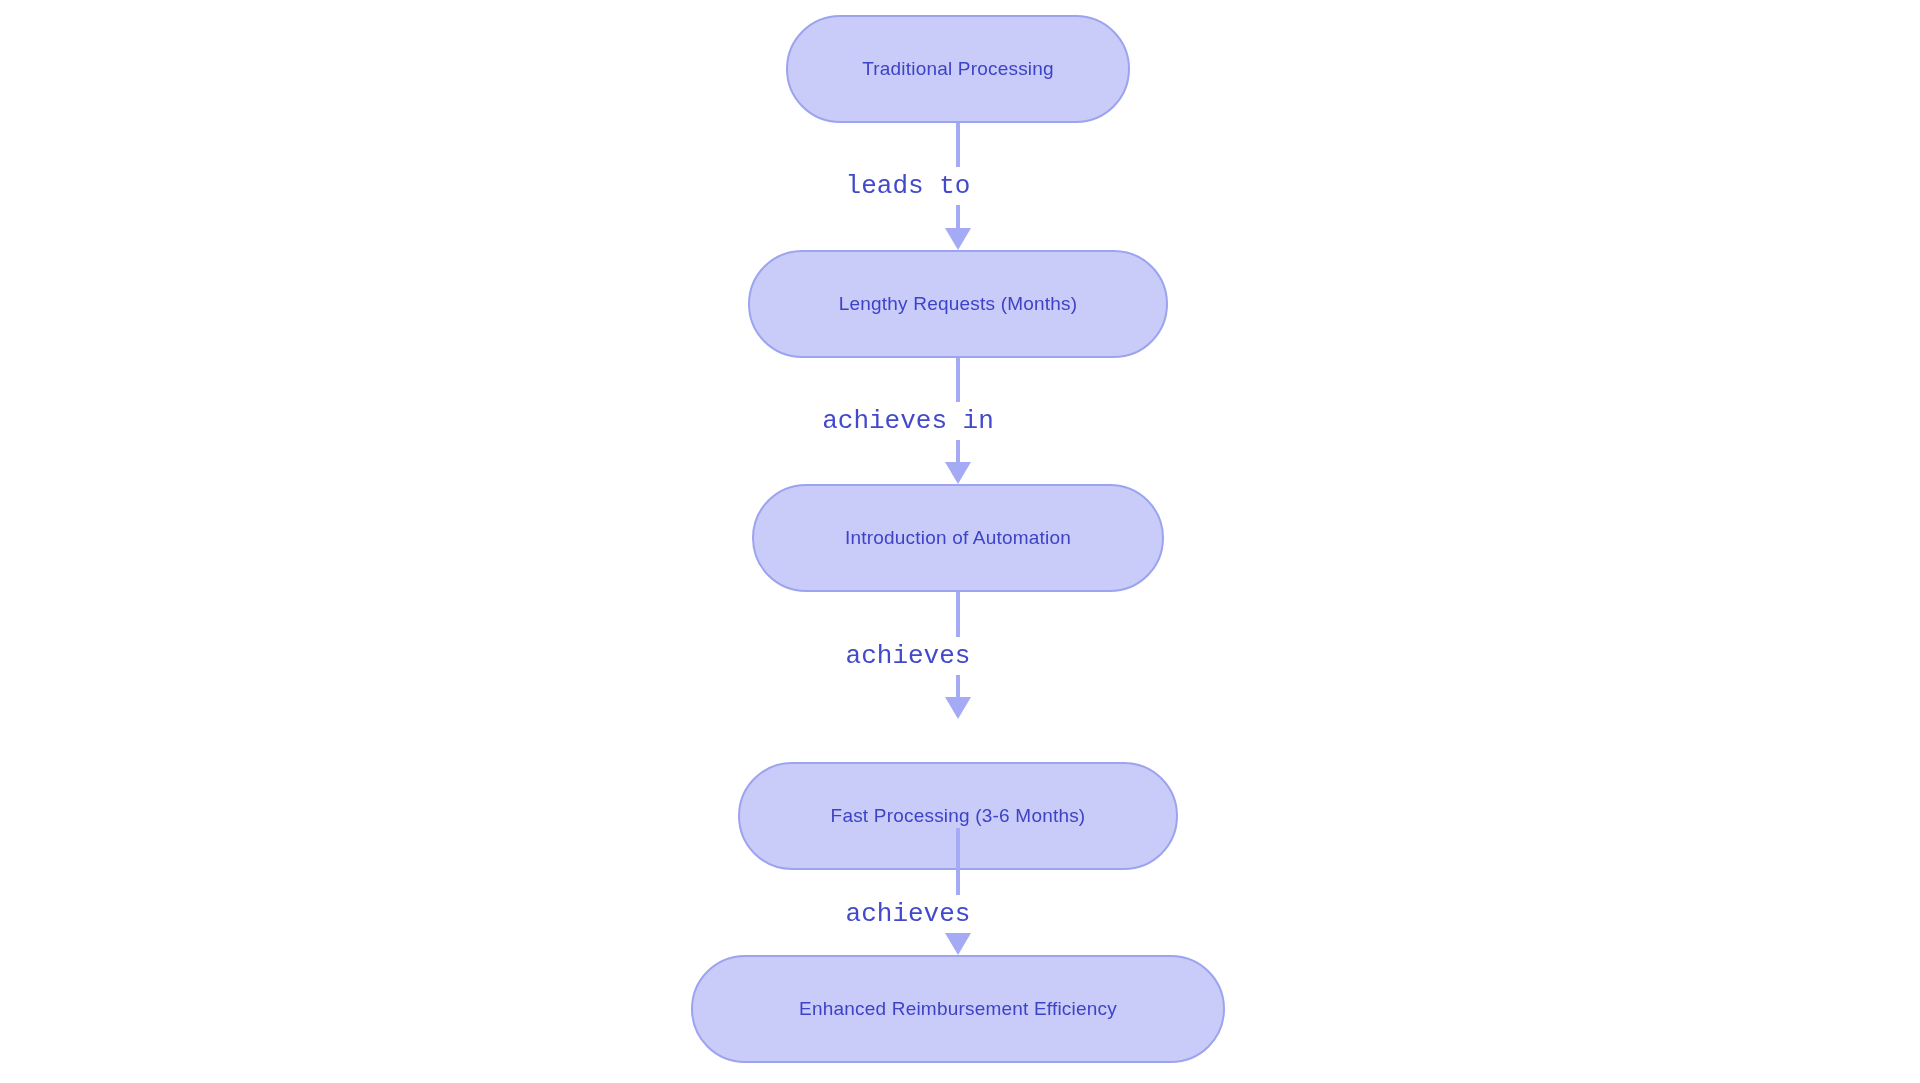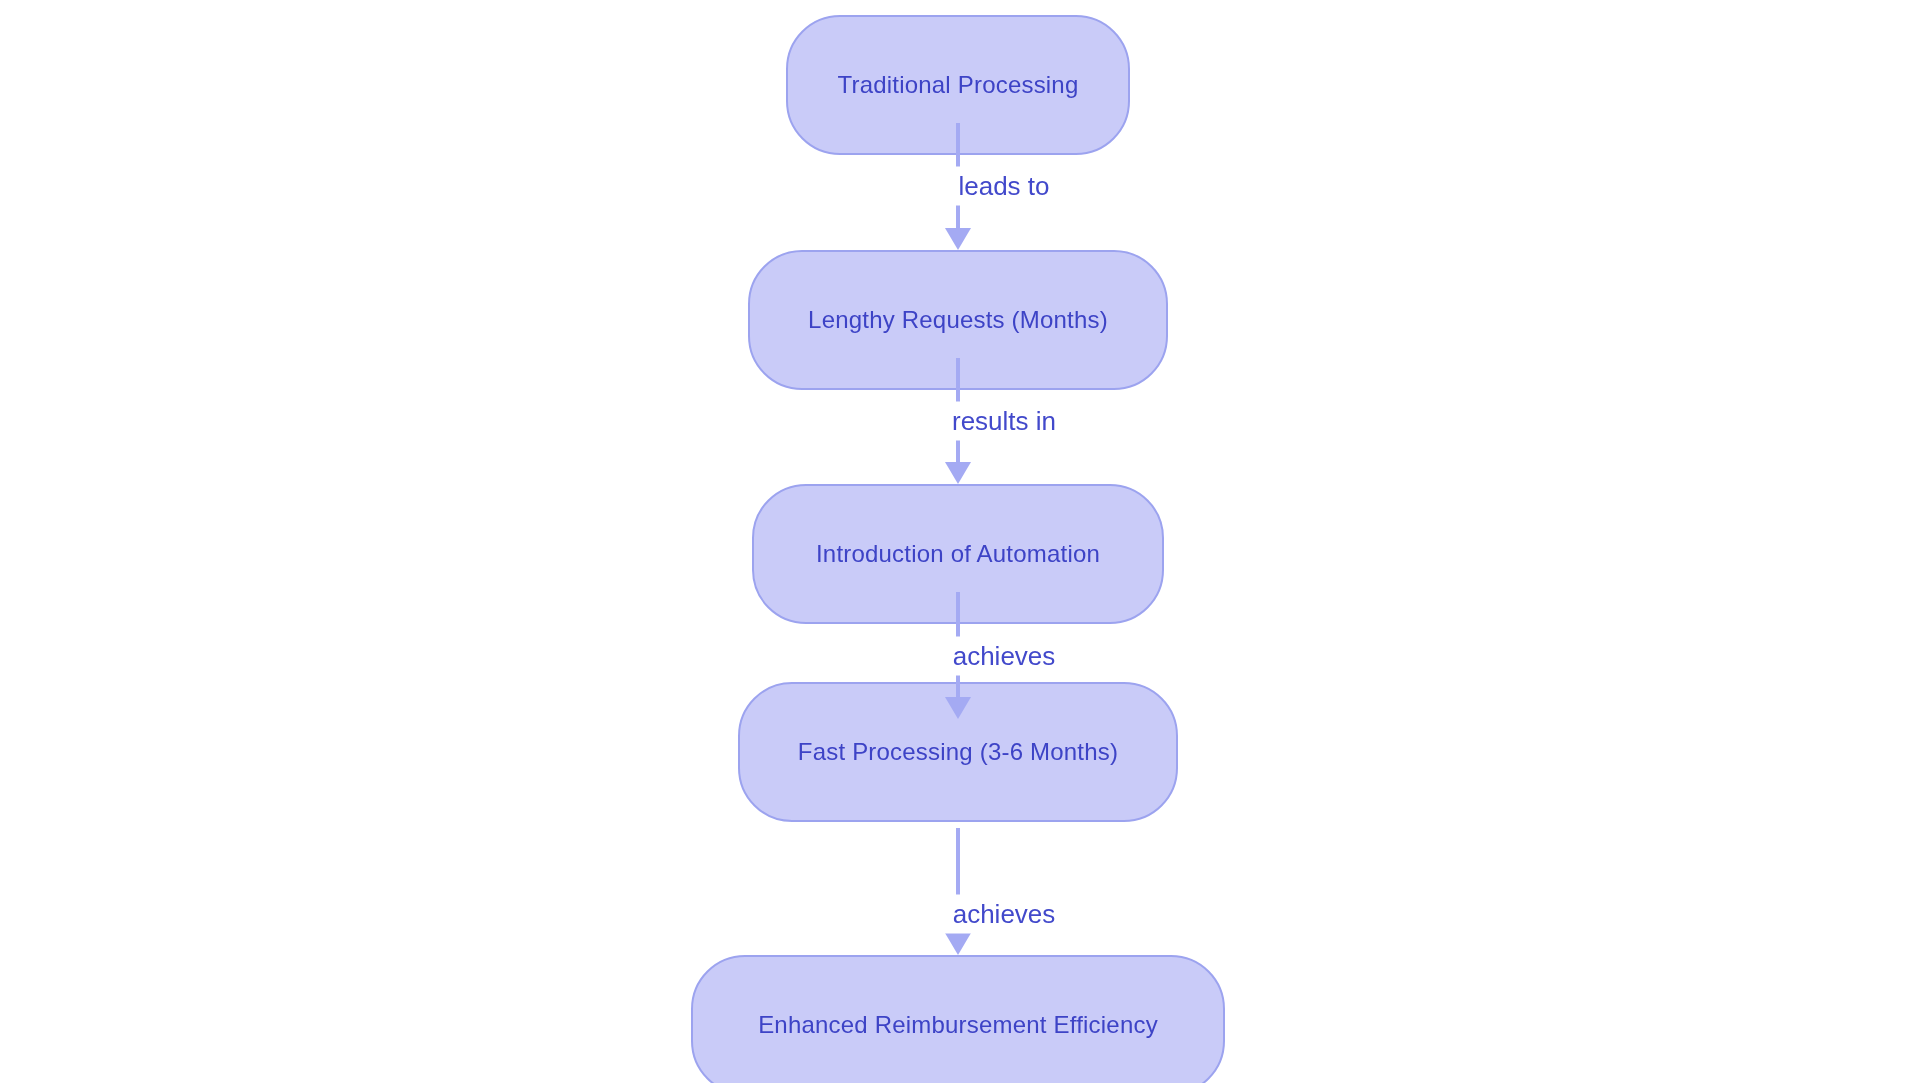--- a/index.html
+++ b/index.html
@@ -10,38 +10,38 @@
   .canvas {
     position: relative;
     width: 1920px;
     height: 1083px;
     background: #ffffff;
     overflow: hidden;
     font-family: "Liberation Sans", "DejaVu Sans", sans-serif;
   }
   .node {
     position: absolute;
-    height: 140px;
+    height: 108px;
     box-sizing: border-box;
     background: #c9cbf8;
     border: 2px solid #9ca3ef;
     border-radius: 54px;
     display: flex;
     align-items: center;
     justify-content: center;
     color: #3d43c6;
-    font-size: 24px;
+    font-size: 19px;
     font-weight: 400;
     letter-spacing: 0.2px;
     white-space: nowrap;
   }
   .n1 { top: 15px;  left: 786px; width: 344px; }
   .n2 { top: 250px; left: 748px; width: 420px; }
   .n3 { top: 484px; left: 752px; width: 412px; }
-  .n4 { top: 682px; left: 738px; width: 440px; }
+  .n4 { top: 762px; left: 738px; width: 440px; }
   .n5 { top: 955px; left: 691px; width: 534px; }
 
   .edge-line {
     position: absolute;
     left: 956px;
     width: 4px;
     background: #a4aaf3;
   }
   .l1 { top: 123px; height: 106px; }
   .l2 { top: 358px; height: 105px; }
@@ -57,28 +57,29 @@
     border-right: 13px solid transparent;
     border-top: 22px solid #a4aaf3;
   }
   .a1 { top: 228px; }
   .a2 { top: 462px; }
   .a3 { top: 697px; }
   .a4 { top: 933px; }
 
   .edge-label {
     position: absolute;
-    left: 1004px;
+    left: 908px;
     transform: translate(-50%, -50%);
     background: #ffffff;
     padding: 4px 8px;
     color: #4249cb;
     font-size: 26px;
     font-weight: 400;
     white-space: nowrap;
+    font-family: Liberation Mono, monospace;
   }
   .e1 { top: 186px; }
   .e2 { top: 421px; }
   .e3 { top: 656px; }
   .e4 { top: 891px; margin-top: 23px; }
 </style>
 </head>
 <body>
 
 <div class="canvas">
@@ -92,21 +93,21 @@
   <div class="node n4">Fast Processing (3-6 Months)</div>
 
   <div class="node n5">Enhanced Reimbursement Efficiency</div>
 
   <div class="edge-line l1"></div>
   <div class="arrowhead a1"></div>
   <div class="edge-label e1">leads to</div>
 
   <div class="edge-line l2"></div>
   <div class="arrowhead a2"></div>
-  <div class="edge-label e2">results in</div>
+  <div class="edge-label e2">achieves in</div>
 
   <div class="edge-line l3"></div>
   <div class="arrowhead a3"></div>
   <div class="edge-label e3">achieves</div>
 
   <div class="edge-line l4"></div>
   <div class="arrowhead a4"></div>
   <div class="edge-label e4">achieves</div>
 
 </div>

